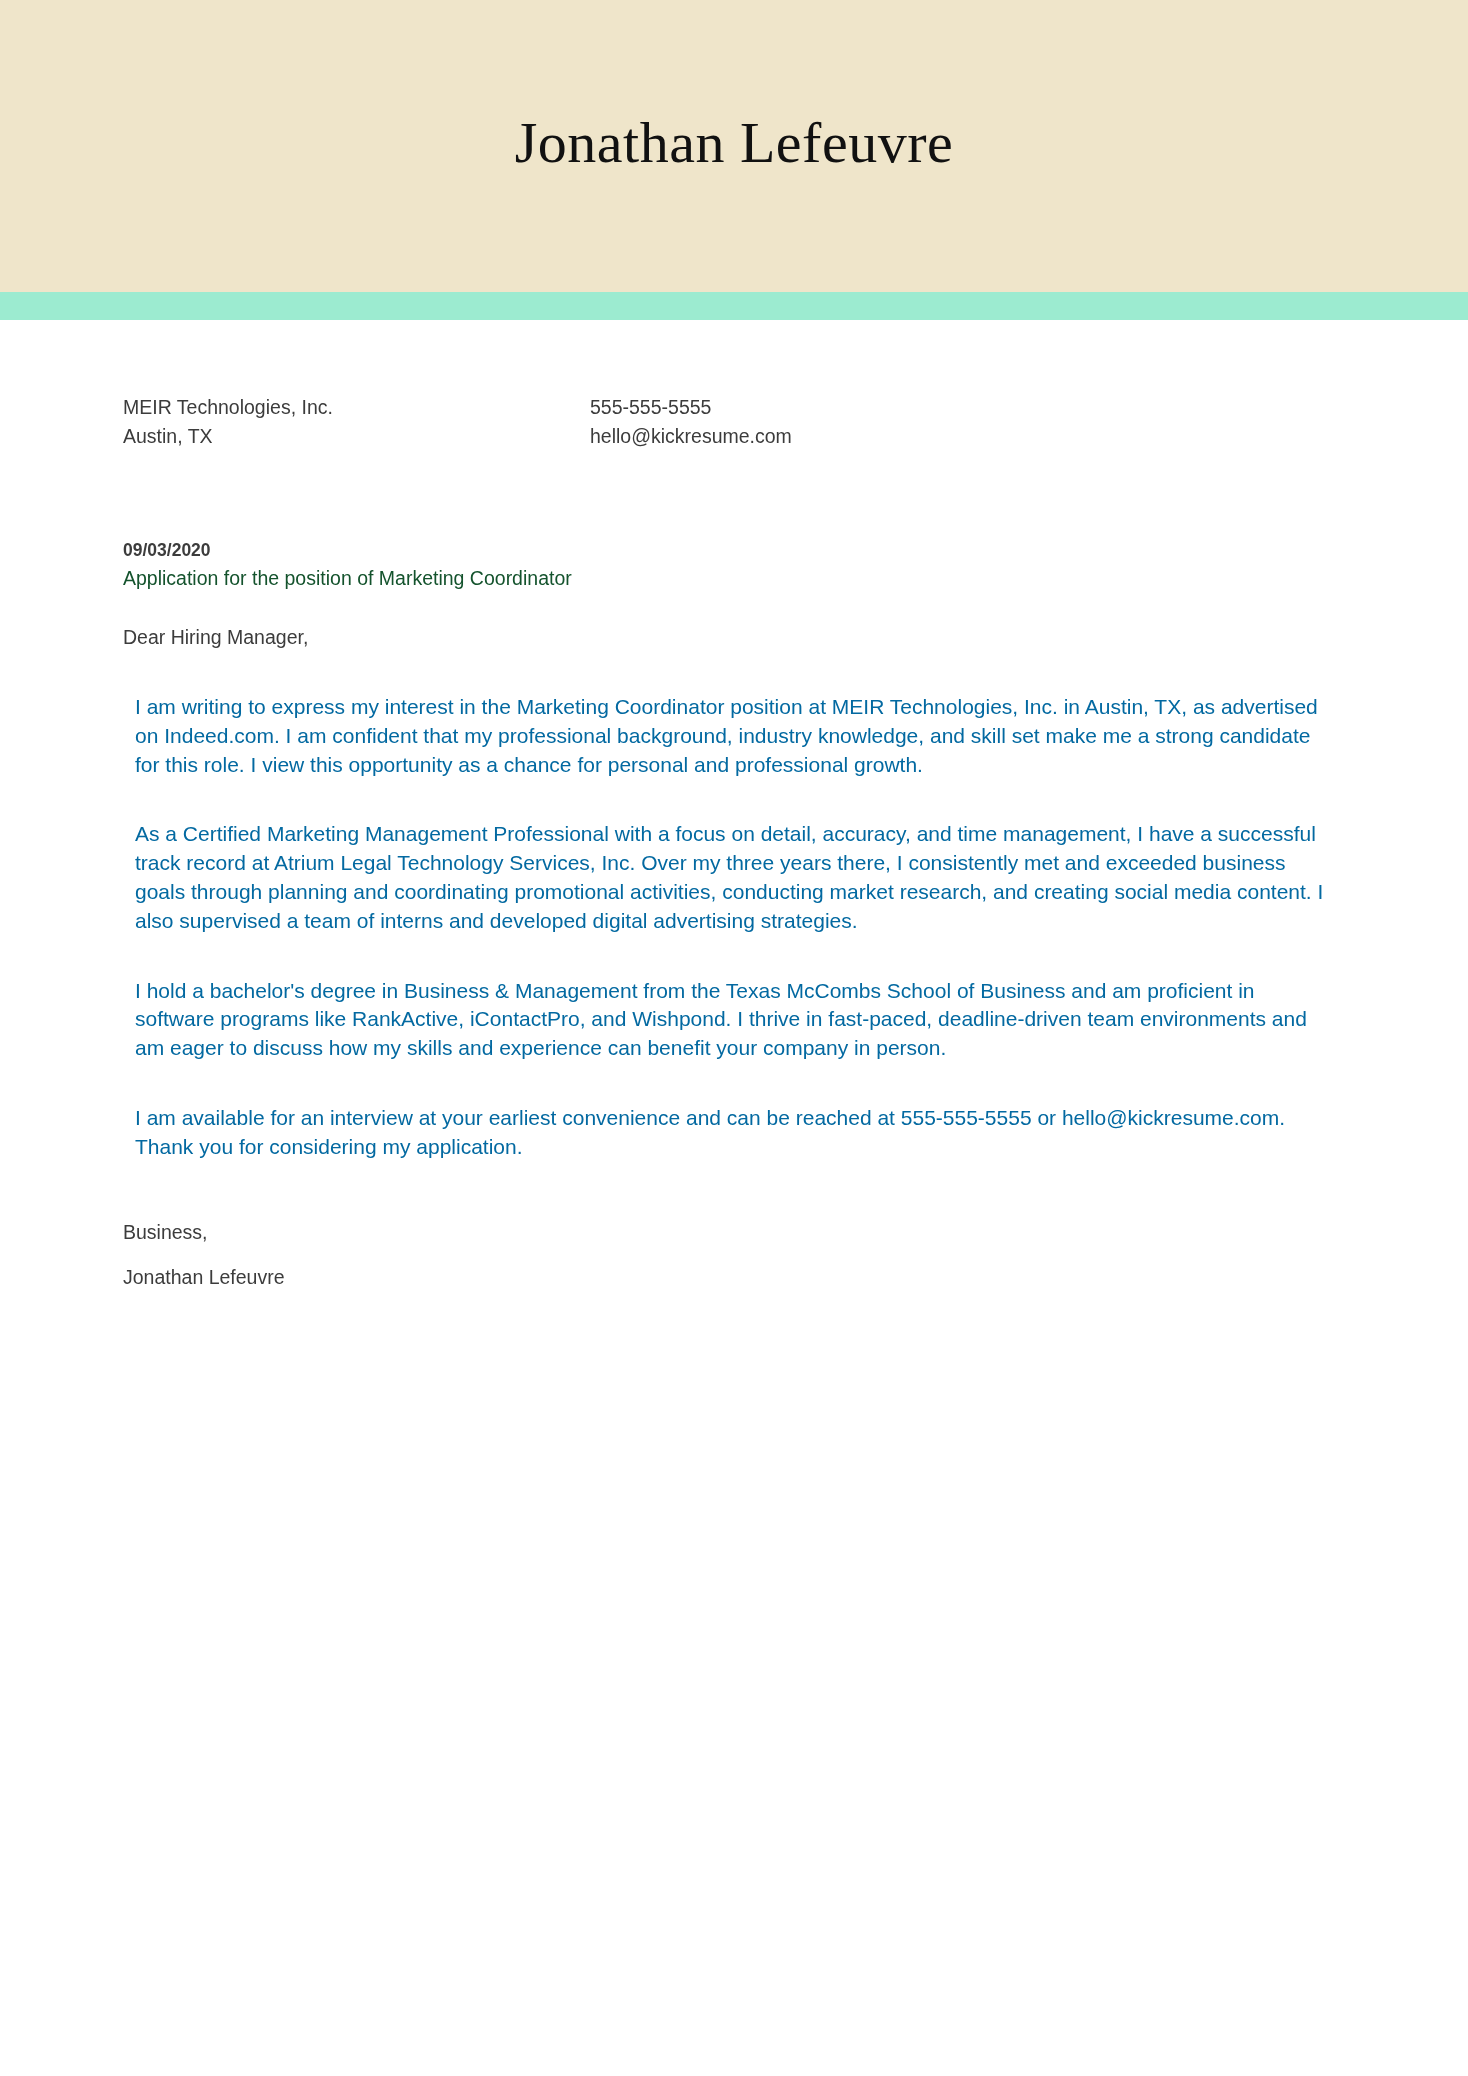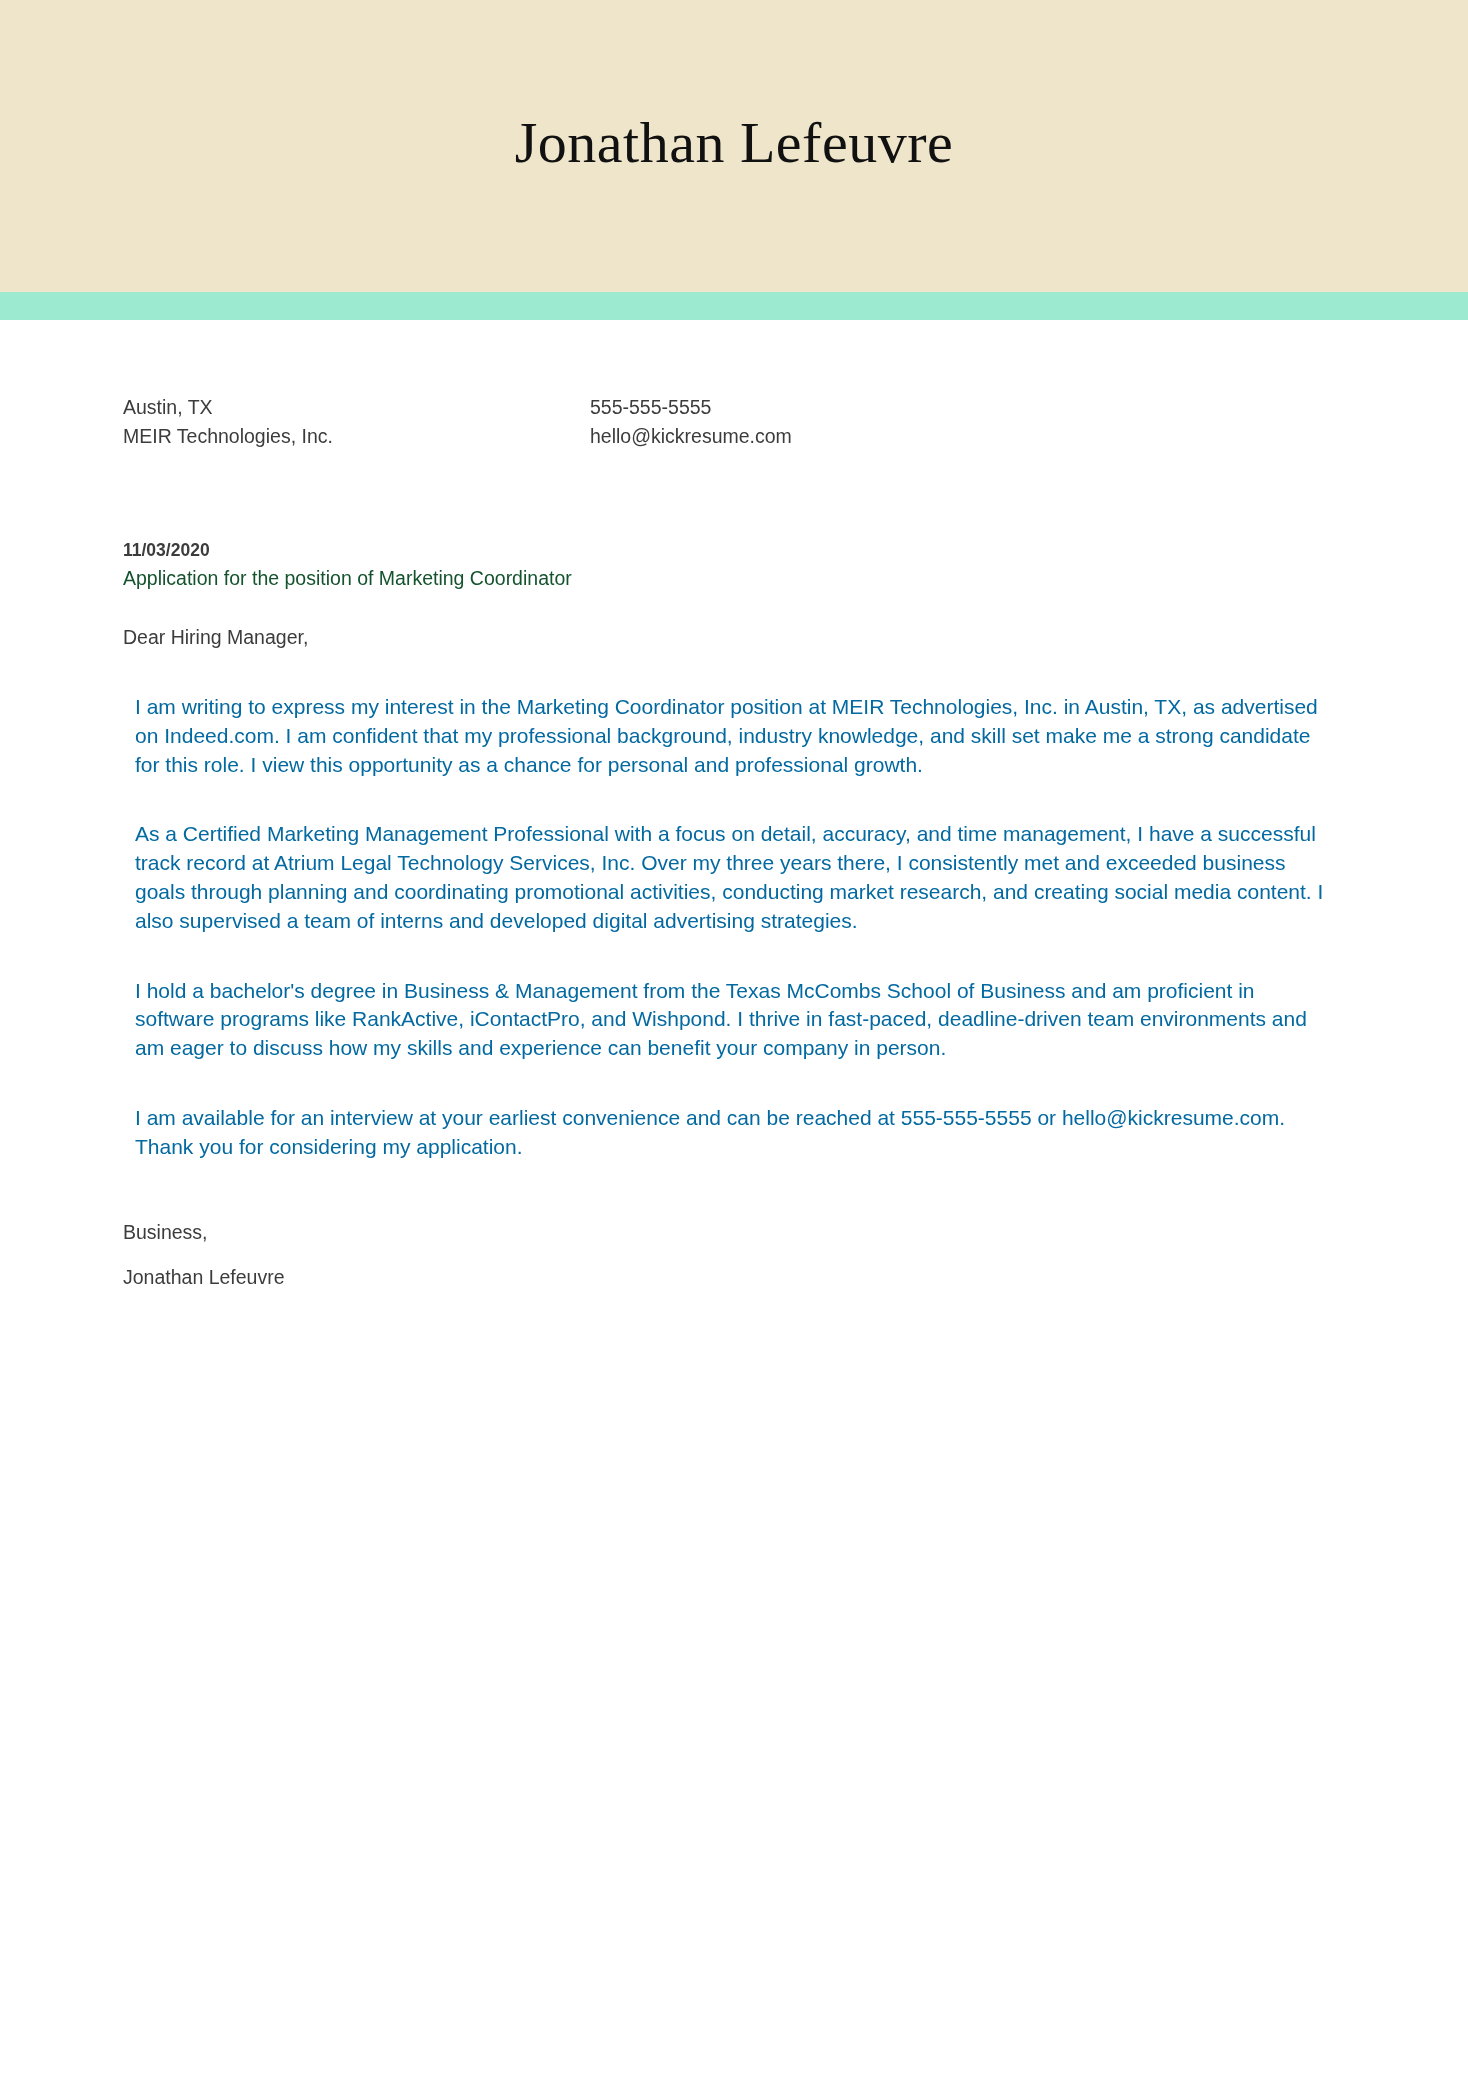--- a/index.html
+++ b/index.html
@@ -137,31 +137,31 @@
   <div class="header-band">
     <h1 class="applicant-name">Jonathan Lefeuvre</h1>
   </div>
 
   <div class="accent-bar"></div>
 
   <div class="letter-body">
 
     <div class="contact-block">
       <div class="contact-col recipient">
+        <span class="contact-line">MEIR Technologies, Inc.</span>
         <span class="contact-line">Austin, TX</span>
-        <span class="contact-line">MEIR Technologies, Inc.</span>
       </div>
       <div class="contact-col sender">
         <span class="contact-line">555-555-5555</span>
         <span class="contact-line">hello@kickresume.com</span>
       </div>
     </div>
 
     <div class="meta-block">
-      <span class="letter-date">11/03/2020</span>
+      <span class="letter-date">09/03/2020</span>
       <span class="letter-subject">Application for the position of Marketing Coordinator</span>
     </div>
 
     <span class="salutation">Dear Hiring Manager,</span>
 
     <div class="letter-paragraphs">
       <p class="paragraph">I am writing to express my interest in the Marketing Coordinator position at MEIR Technologies, Inc. in Austin, TX, as advertised on Indeed.com. I am confident that my professional background, industry knowledge, and skill set make me a strong candidate for this role. I view this opportunity as a chance for personal and professional growth.</p>
       <p class="paragraph">As a Certified Marketing Management Professional with a focus on detail, accuracy, and time management, I have a successful track record at Atrium Legal Technology Services, Inc. Over my three years there, I consistently met and exceeded business goals through planning and coordinating promotional activities, conducting market research, and creating social media content. I also supervised a team of interns and developed digital advertising strategies.</p>
       <p class="paragraph">I hold a bachelor's degree in Business &amp; Management from the Texas McCombs School of Business and am proficient in software programs like RankActive, iContactPro, and Wishpond. I thrive in fast-paced, deadline-driven team environments and am eager to discuss how my skills and experience can benefit your company in person.</p>
       <p class="paragraph">I am available for an interview at your earliest convenience and can be reached at 555-555-5555 or hello@kickresume.com. Thank you for considering my application.</p>

